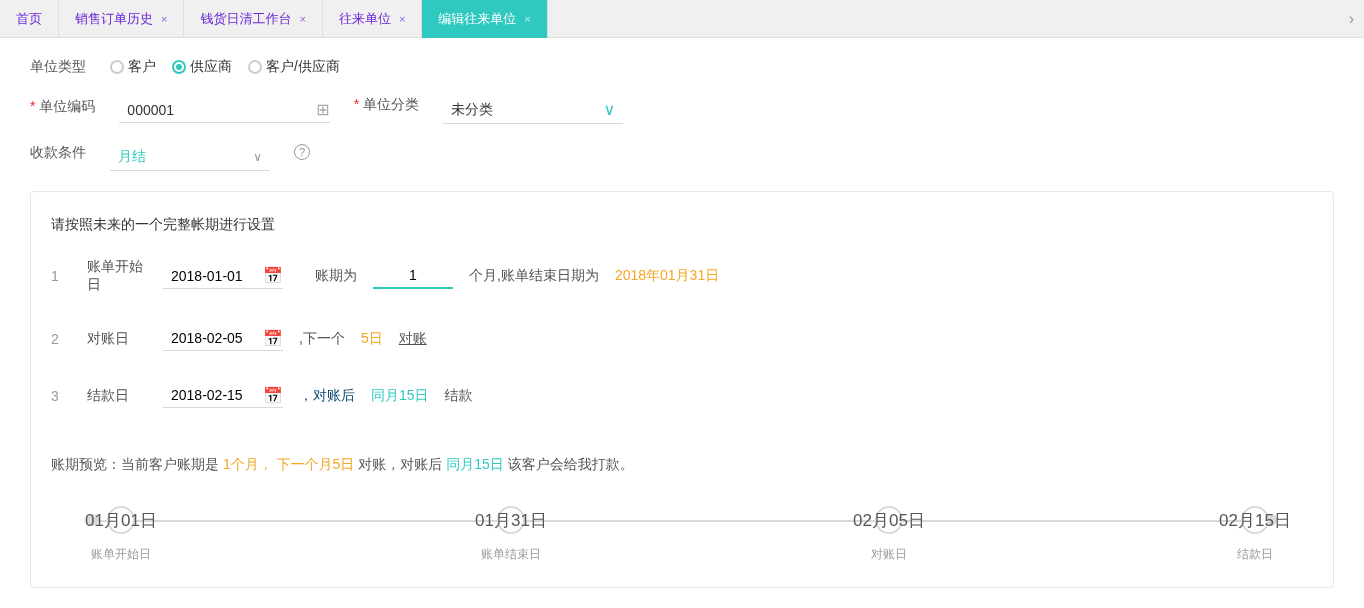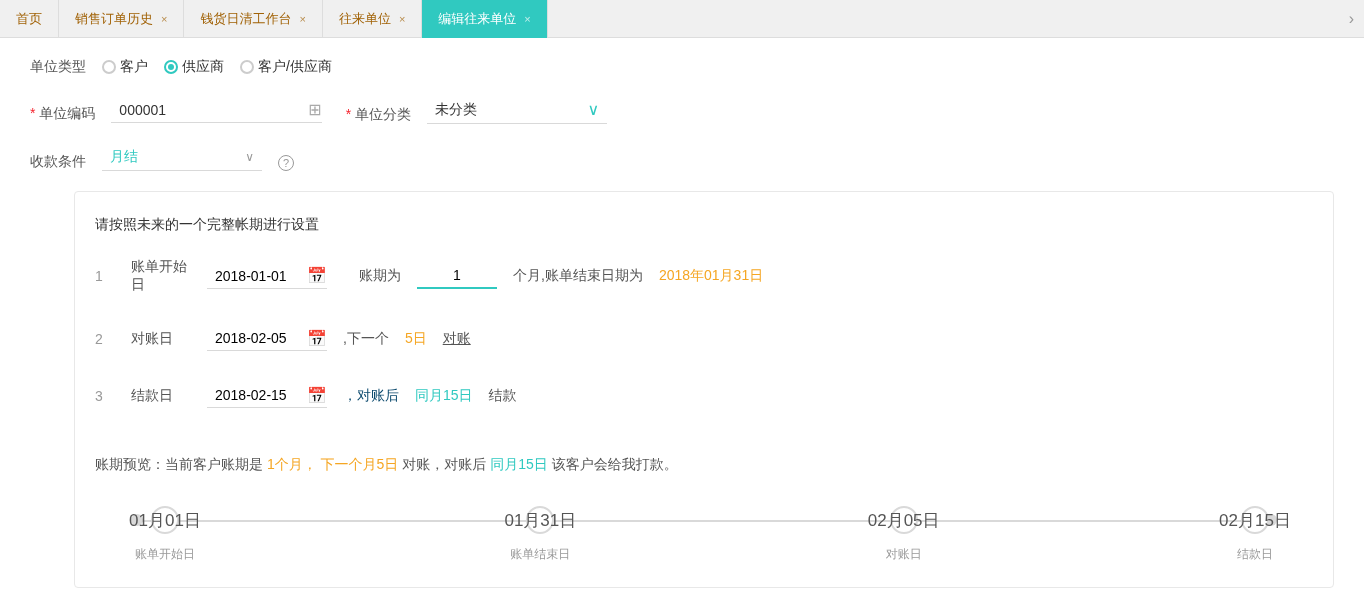--- a/index.html
+++ b/index.html
@@ -14,21 +14,21 @@
       height: 38px;
       padding-left: 0;
     }
     .tab {
       display: flex;
       align-items: center;
       padding: 0 16px;
       height: 38px;
       cursor: pointer;
       font-size: 13px;
-      color: #a16207;
+      color: #6d28d9;
       border-right: 1px solid #ddd;
       white-space: nowrap;
       position: relative;
     }
     .tab.active {
       background: #30c9c0;
       color: #fff;
     }
     .tab .close-icon {
       margin-left: 8px;
@@ -54,22 +54,22 @@
 
     
     .form-row {
       display: flex;
       align-items: center;
       margin-bottom: 20px;
       gap: 24px;
     }
     .form-group {
       display: flex;
-      align-items: flex-end;
-      gap: 16px;
+      align-items: flex-start;
+      gap: 24px;
     }
     .form-group label {
       color: #555;
       white-space: nowrap;
     }
     .form-group label.required::before {
       content: '* ';
       color: #f5222d;
     }
     .radio-group {
@@ -171,21 +171,20 @@
       cursor: pointer;
     }
 
     
     .card {
       border: 1px solid #e8e8e8;
       border-radius: 4px;
       padding: 24px 20px;
       background: #fff;
       margin-top: 10px;
-      margin-left: 44px;
     }
     .card-title {
       font-size: 14px;
       color: #333;
       margin-bottom: 24px;
     }
 
     
     .setting-row {
       display: flex;

